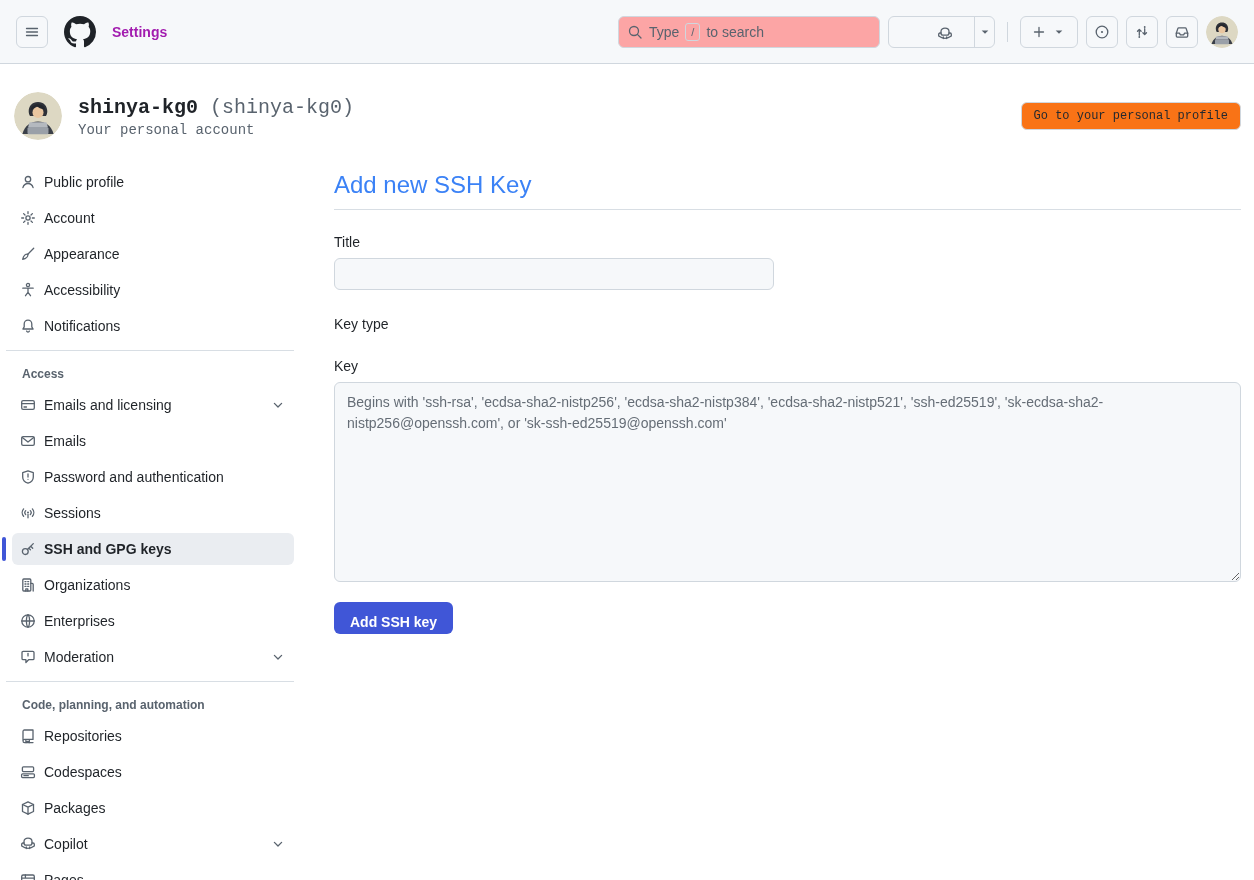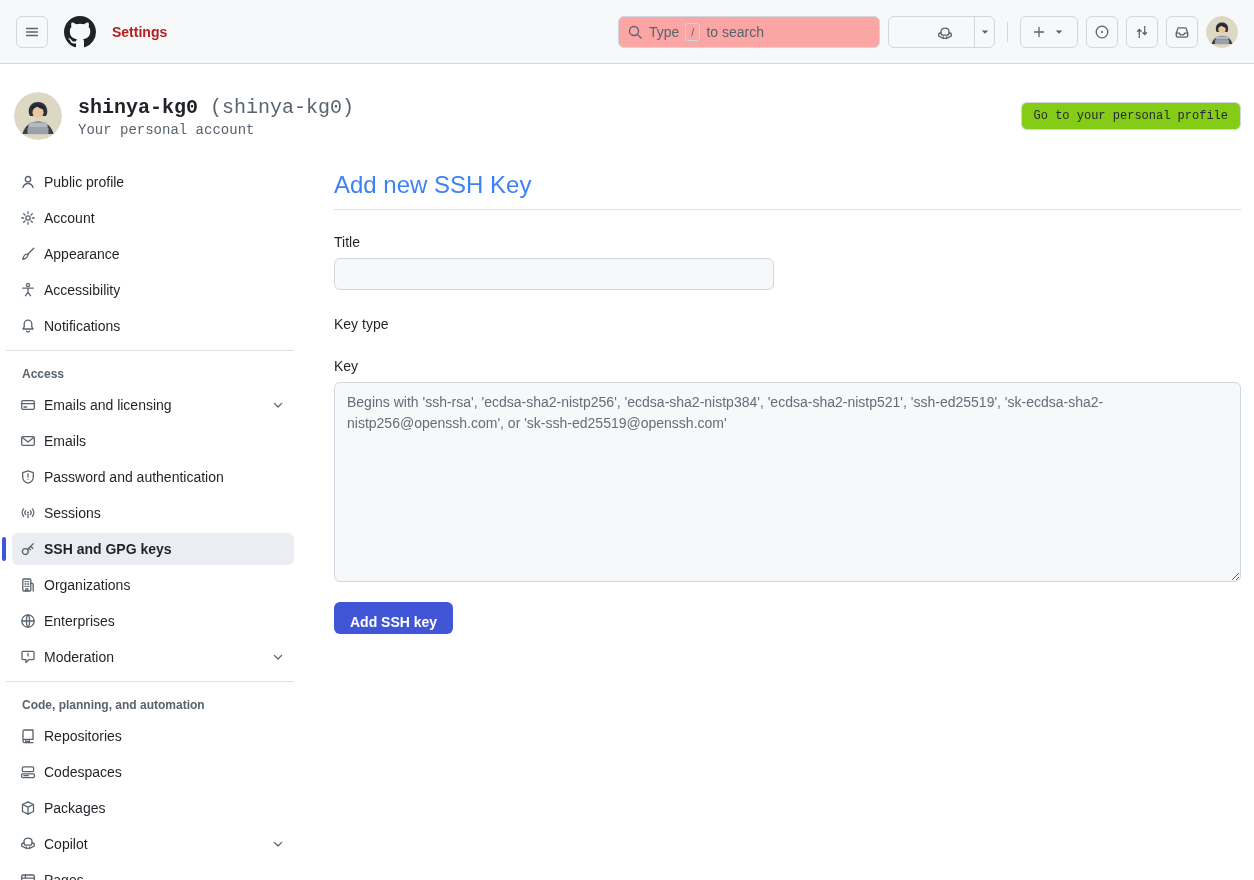--- a/index.html
+++ b/index.html
@@ -7,21 +7,21 @@
     font-family:"Liberation Sans", sans-serif; color:#1f2328; }
 
   
   .app-header { height:64px; background:#f6f8fa; border-bottom:1px solid #d0d7de;
     display:flex; align-items:center; padding:0 16px; }
   .hdr-left { display:flex; align-items:center; gap:16px; }
   .icon-btn { width:32px; height:32px; border:1px solid #d0d7de; border-radius:6px;
     background:transparent; display:flex; align-items:center; justify-content:center;
     color:#59636e; cursor:pointer; flex:0 0 auto; }
   .gh-logo { width:32px; height:32px; color:#1f2328; display:flex; align-items:center; }
-  .hdr-title { font-size:14px; font-weight:700; color:#b91c1c; }
+  .hdr-title { font-size:14px; font-weight:700; color:#a21caf; }
   .hdr-right { margin-left:auto; display:flex; align-items:center; gap:8px; }
   .search-box { width:262px; height:32px; border:1px solid #d0d7de; border-radius:6px;
     background:#fca5a5; display:flex; align-items:center; padding:0 8px; gap:6px;
     color:#59636e; font-size:14px; cursor:text; }
   .search-box .kbd { border:1px solid #d0d7de; border-radius:3px; font-size:11px;
     padding:0 5px; line-height:16px; color:#59636e; background:transparent; }
   .split-group { display:flex; align-items:stretch; border:1px solid #d0d7de;
     border-radius:6px; height:32px; overflow:hidden; }
   .split-group .seg { display:flex; align-items:center; justify-content:center;
     color:#59636e; cursor:pointer; }
@@ -38,21 +38,21 @@
   svg.oct { width:16px; height:16px; display:block; }
 
   
   .profile-row { display:flex; align-items:center; margin:28px 13px 0 14px;font-family:Liberation Mono, monospace; }
   .profile-names { margin-left:16px; }
   .profile-name-line { font-size:20px; line-height:1.25; }
   .profile-name { font-weight:700; color:#1f2328; }
   .profile-login { color:#59636e; font-weight:400; }
   .profile-sub { font-size:14px; color:#59636e; margin-top:2px; }
   .btn-secondary { margin-left:auto; height:28px; padding:0 12px; font-size:12px;
-    font-weight:500; color:#24292f; background:#84cc16; border:1px solid #d0d7de;
+    font-weight:500; color:#24292f; background:#f97316; border:1px solid #d0d7de;
     border-radius:6px; cursor:pointer; font-family:inherit; }
 
   
   .layout { display:flex; margin-top:26px; }
   .sidebar { width:282px; margin-left:12px; flex:0 0 auto; }
   .side-item { position:relative; display:flex; align-items:center; gap:8px;
     height:32px; margin-bottom:4px; padding:0 8px; border-radius:6px;
     font-size:14px; color:#1f2328; cursor:pointer; }
   .side-item .oct { color:#59636e; flex:0 0 auto; }
   .side-item .lbl { flex:1 1 auto; white-space:nowrap; overflow:hidden; }

